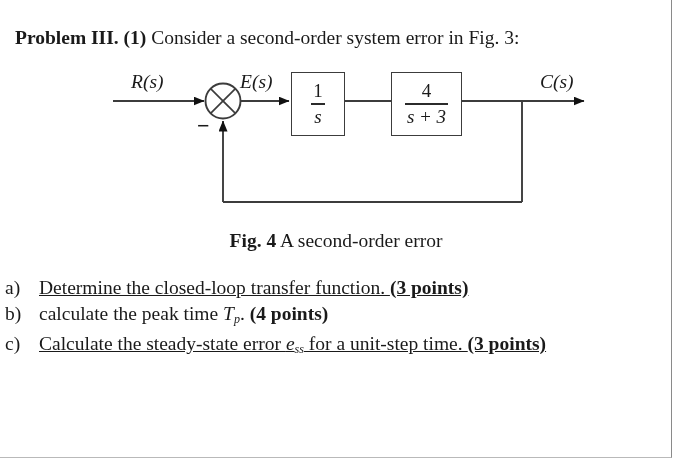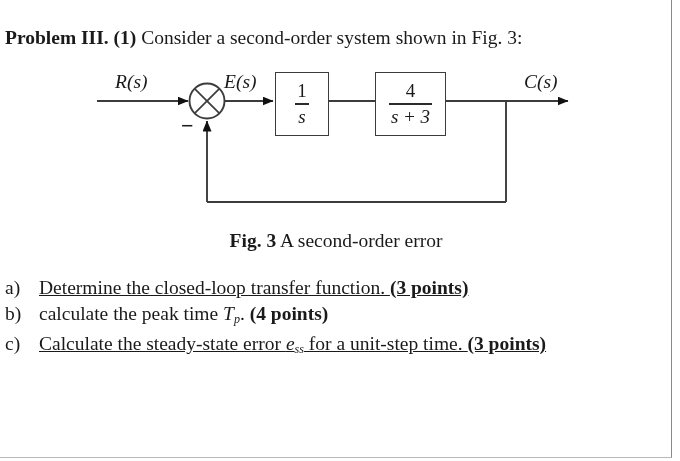--- a/index.html
+++ b/index.html
@@ -34,27 +34,27 @@
     position: absolute;
     font-size: 19.5px;
     line-height: 23px;
     white-space: nowrap;
   }
 
   #problem-heading {
     left: 5px;
     top: 26px;
   }
-  #problem-heading .lead { font-weight: bold; }
+  #problem-heading .lead { font-weight: bold; margin-left: 10px; }
   .bold { font-weight: bold; }
 
   
   #diagram {
     position: absolute;
-    left: 0;
+    left: 16px;
     top: 55px;
     width: 583px;
     height: 160px;
   }
   #diagram svg { display: block; }
 
   
   .sig-label {
     position: absolute;
     font-size: 19.5px;
@@ -146,21 +146,21 @@
     vertical-align: -0.28em;
     font-style: italic;
   }
   .sym { font-style: italic; }
 </style>
 </head>
 <body>
 
 <div id="page-frame"></div>
 
-<div class="stmt" id="problem-heading"><span class="lead">Problem III. (1)</span><span> Consider a second-order system shown in Fig. 3:</span></div>
+<div class="stmt" id="problem-heading"><span class="lead">Problem III. (1)</span><span> Consider a second-order system error in Fig. 3:</span></div>
 
 <div id="diagram">
 
   <svg width="680" height="160" viewBox="0 0 680 160">
     <defs>
       <marker id="arw" markerWidth="11" markerHeight="9" refX="10.5" refY="4.5" orient="auto" markerUnits="userSpaceOnUse">
         <path d="M0,0 L11,4.5 L0,9 z" fill="#111111"></path>
       </marker>
     </defs>
 
@@ -200,21 +200,21 @@
 
   <div class="frac-box" id="block-plant">
     <span class="frac">
       <span class="num upright">4</span>
       <span class="bar"></span>
       <span class="den">s + 3</span>
     </span>
   </div>
 </div>
 
-<div id="fig-caption"><span class="bold">Fig. 3</span><span> A second-order error</span></div>
+<div id="fig-caption"><span class="bold">Fig. 4</span><span> A second-order error</span></div>
 
 <div id="question-list">
 
   <div class="q-item">
     <span class="q-marker">a)</span>
     <span class="q-text"><span>Determine the closed-loop transfer function. </span><span class="bold">(3 points)</span></span>
   </div>
 
   <div class="q-item">
     <span class="q-marker">b)</span>

